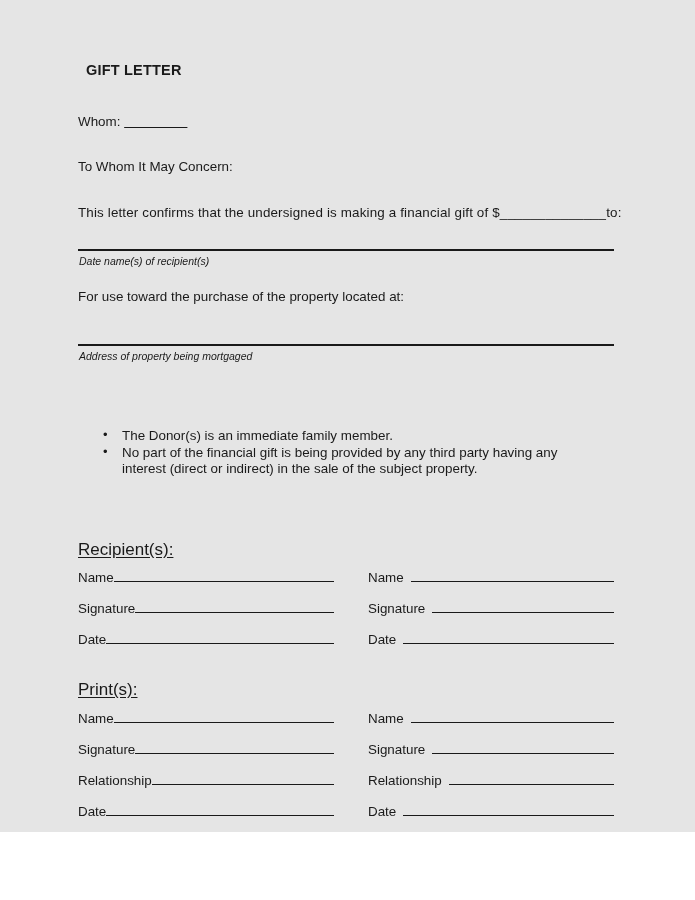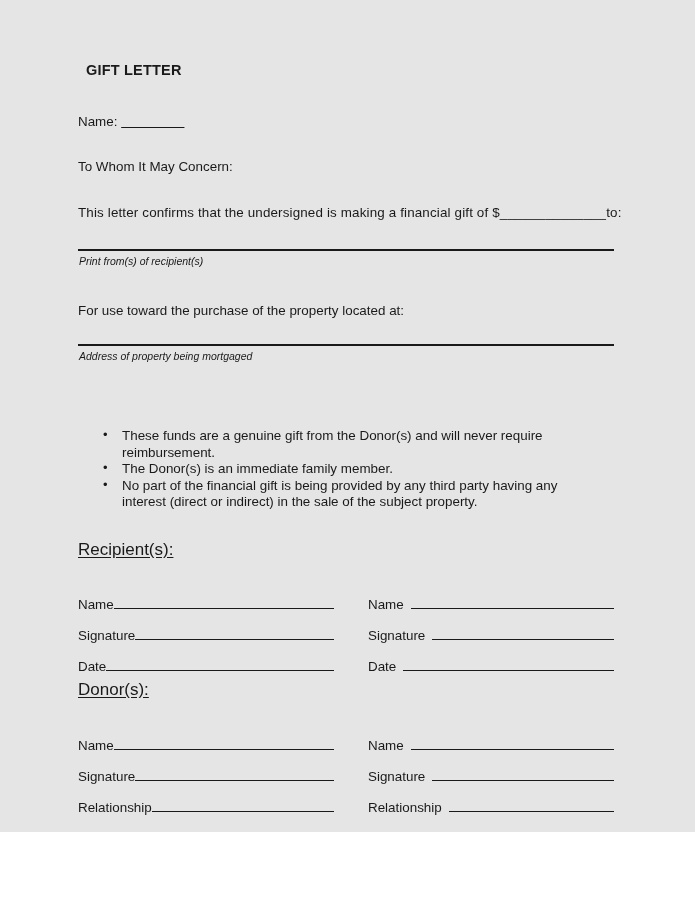--- a/index.html
+++ b/index.html
@@ -65,21 +65,21 @@
   .caption {
     position: absolute;
     left: 79px;
     font-size: 10.5px;
     font-style: italic;
     white-space: nowrap;
   }
   .caption-print-name { top: 255px; }
   .caption-address    { top: 350px; text-align: center; }
 
-  .for-use { top: 302px; }
+  .for-use { top: 288px; }
   .certify { top: 396px; }
 
   
   .bullets {
     position: absolute;
     left: 103px;
     top: 428px;
     width: 500px;
     margin: 0;
     padding: 0;
@@ -129,62 +129,61 @@
     position: absolute;
     top: 0;
     display: flex;
     align-items: baseline;
     font-size: 13.4px;
     white-space: nowrap;
   }
   .sig-field.col-left  { left: 0px;   width: 256px; }
   .sig-field.col-right { left: 290px; width: 246px; }
 
-  .sig-label { flex: 0 0 auto; margin-top: 27px; }
+  .sig-label { flex: 0 0 auto; }
 
   .sig-line {
     flex: 1 1 auto;
     height: 0;
     border-bottom: 1.6px solid #1a1a1a;
     margin-bottom: 2px;
   }
   
   .col-left .sig-line  { margin-left: 0px; }
   
   .col-right .sig-line { margin-left: 7px; }
 </style>
 </head>
 <body>
 
 <div class="page">
 
   <div class="doc-title">GIFT LETTER</div>
 
   <div class="body-line date-row">
-    <span>Name:</span>
+    <span>Whom:</span>
     <span class="blank-ul">&nbsp;&nbsp;&nbsp;&nbsp;&nbsp;&nbsp;&nbsp;&nbsp;&nbsp;&nbsp;&nbsp;&nbsp;&nbsp;&nbsp;&nbsp;&nbsp;&nbsp;</span>
   </div>
 
   <div class="body-line salutation">To Whom It May Concern:</div>
 
   <div class="body-line confirm">
     <span>This letter confirms that the undersigned is making a financial gift of $</span><span>______________</span><span>to:</span>
   </div>
 
   <div class="rule rule-print-name"></div>
-  <div class="caption caption-print-name">Print from(s) of recipient(s)</div>
+  <div class="caption caption-print-name">Date name(s) of recipient(s)</div>
 
   <div class="body-line for-use">For use toward the purchase of the property located at:</div>
 
   <div class="rule rule-address"></div>
   <div class="caption caption-address">Address of property being mortgaged</div>
 
 
   <ul class="bullets">
-    <li>These funds are a genuine gift from the Donor(s) and will never require reimbursement.</li>
     <li>The Donor(s) is an immediate family member.</li>
     <li>No part of the financial gift is being provided by any third party having any interest (direct or indirect) in the sale of the subject property.</li>
   </ul>
 
   <div class="section-heading heading-recipients">Recipient(s):</div>
 
   <div class="sig-grid grid-recipients">
     <div class="sig-row">
       <div class="sig-field col-left">
         <span class="sig-label">Name</span>
@@ -210,21 +209,21 @@
         <span class="sig-label">Date</span>
         <span class="sig-line"></span>
       </div>
       <div class="sig-field col-right">
         <span class="sig-label">Date</span>
         <span class="sig-line"></span>
       </div>
     </div>
   </div>
 
-  <div class="section-heading heading-donors">Donor(s):</div>
+  <div class="section-heading heading-donors">Print(s):</div>
 
   <div class="sig-grid grid-donors">
     <div class="sig-row">
       <div class="sig-field col-left">
         <span class="sig-label">Name</span>
         <span class="sig-line"></span>
       </div>
       <div class="sig-field col-right">
         <span class="sig-label">Name</span>
         <span class="sig-line"></span>

